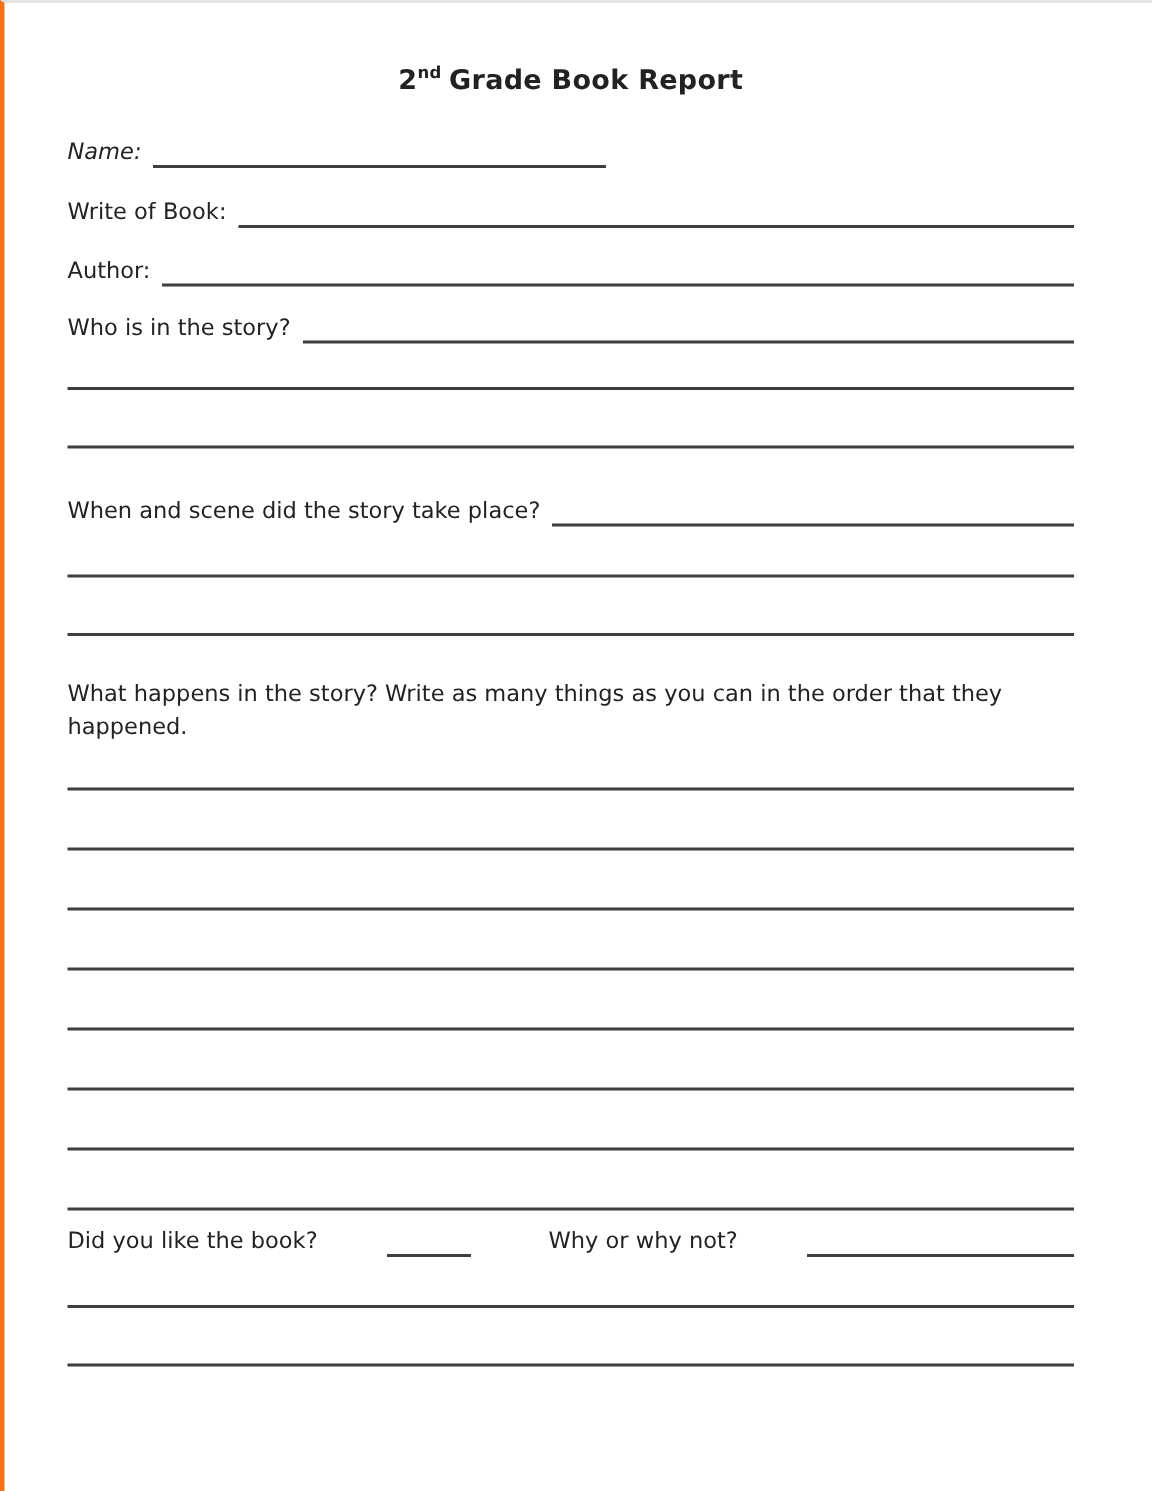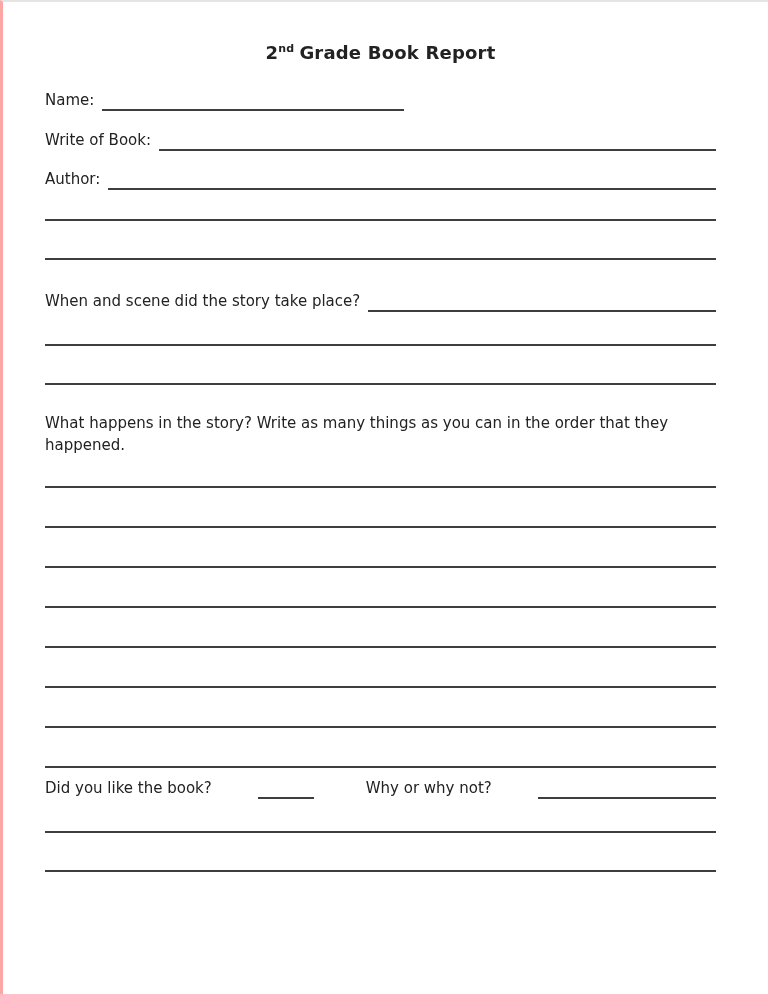--- a/index.html
+++ b/index.html
@@ -7,21 +7,21 @@
     --line:#3e3e3e;
     --paper:#ffffff;
   }
   html,body{margin:0;padding:0;background:#ffffff;}
   .page{
     position:relative;
     width:768px;
     height:994px;
     box-sizing:border-box;
     background:var(--paper);
-    border-left:3px solid #fca5a5;
+    border-left:3px solid #f97316;
     border-top:2px solid #e4e4e4;
     padding:0 52px 0 42px;
     font-family:"DejaVu Sans","Liberation Sans",sans-serif;
     color:var(--ink);
     font-size:15px;
     overflow:hidden;
   }
   .title{
     margin:40px 0 0 0;
     text-align:center;
@@ -34,21 +34,21 @@
   .row{display:flex;align-items:flex-end;}
   .label{white-space:nowrap;padding-right:8px;line-height:22px;}
   .label2{white-space:nowrap;padding:0 8px 0 14px;line-height:22px;}
   .line{border-bottom:2px solid var(--line);flex:1 1 auto;height:1.1em;}
   .line.fixed{flex:0 0 auto;}
   .name-line{width:302px;}
   .like-line{width:56px;}
   .blank{border-bottom:2px solid var(--line);}
   .prompt{line-height:22px;}
 
-  .mt-name{margin-top:26px;}
+  .mt-name{margin-top:26px;font-style:italic;}
   .mt-book{margin-top:18px;}
   .mt-author{margin-top:17px;}
   .mt-who{margin-top:16px;}
   .b-who1{height:29px;}
   .b-who2{height:37px;}
   .mt-when{margin-top:30px;}
   .b-when1{height:32px;}
   .b-when2{height:37px;}
   .mt-what{margin-top:27px;}
   .b-what1{height:30px;}
@@ -73,20 +73,24 @@
   <div class="row mt-book">
     <span class="label">Write of Book:</span>
     <div class="line"></div>
   </div>
 
   <div class="row mt-author">
     <span class="label">Author:</span>
     <div class="line"></div>
   </div>
 
+  <div class="row mt-who">
+    <span class="label">Who is in the story?</span>
+    <div class="line"></div>
+  </div>
   <div class="blank b-who1"></div>
   <div class="blank b-who2"></div>
 
   <div class="row mt-when">
     <span class="label">When and scene did the story take place?</span>
     <div class="line"></div>
   </div>
   <div class="blank b-when1"></div>
   <div class="blank b-when2"></div>
 

